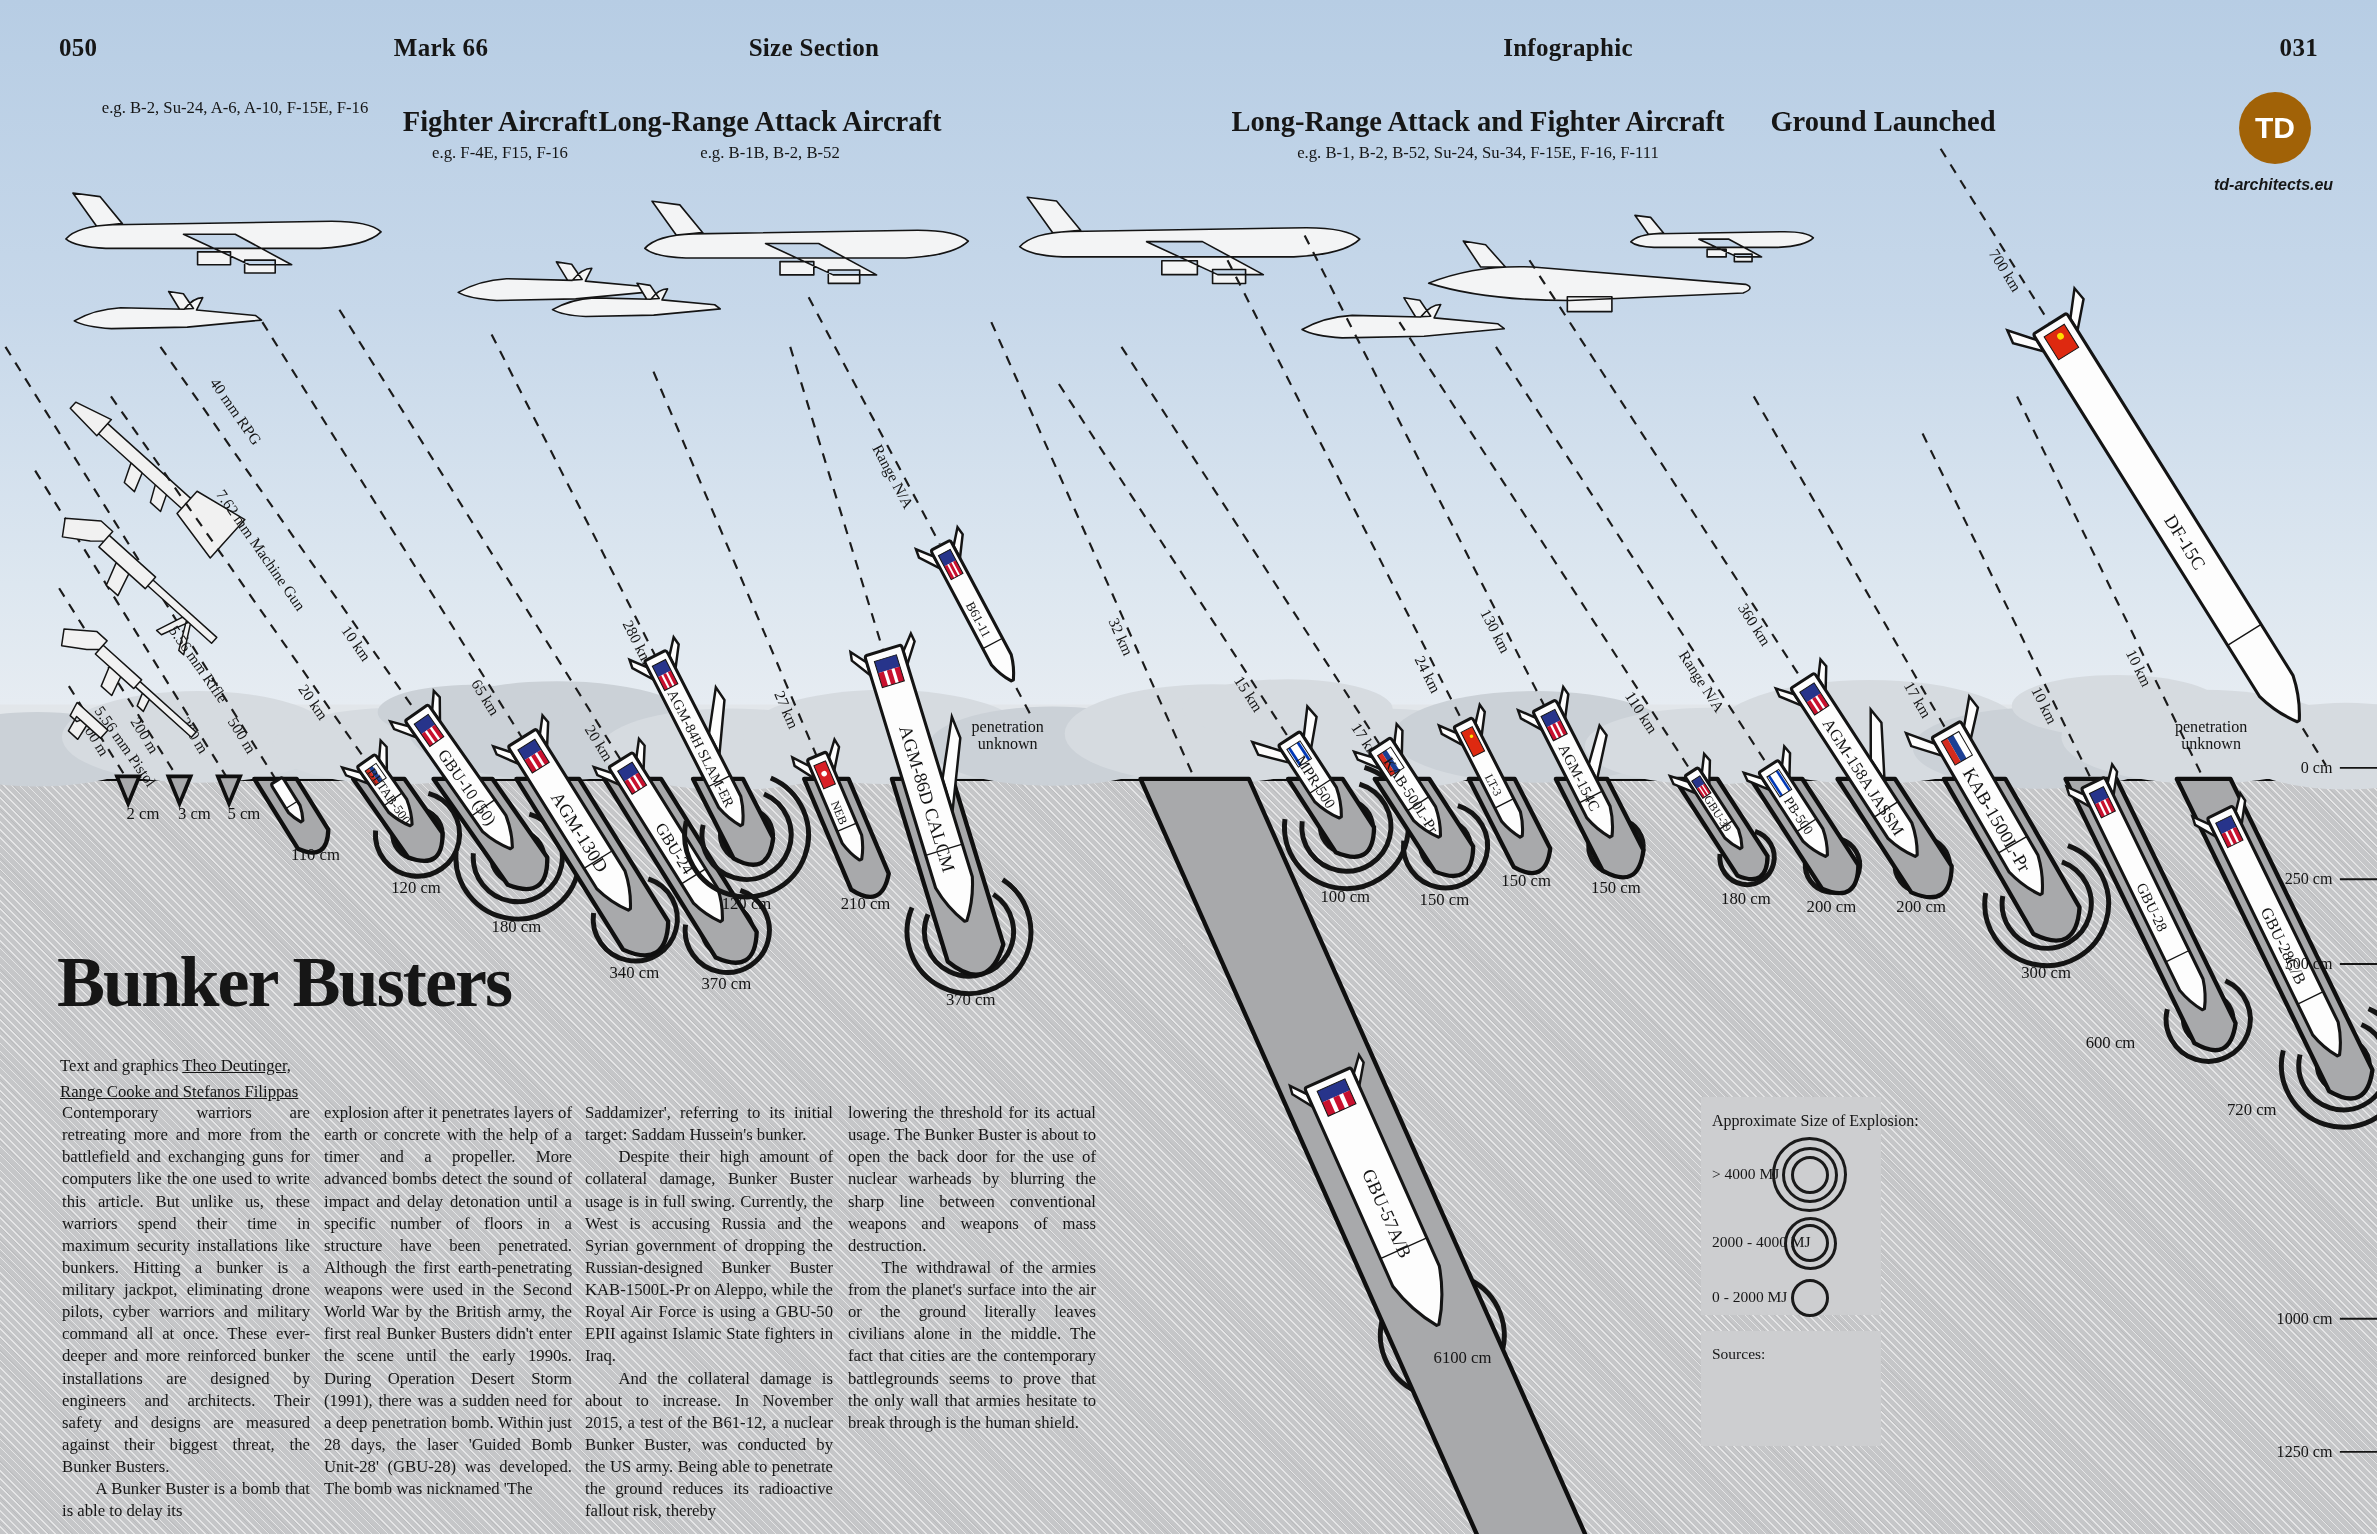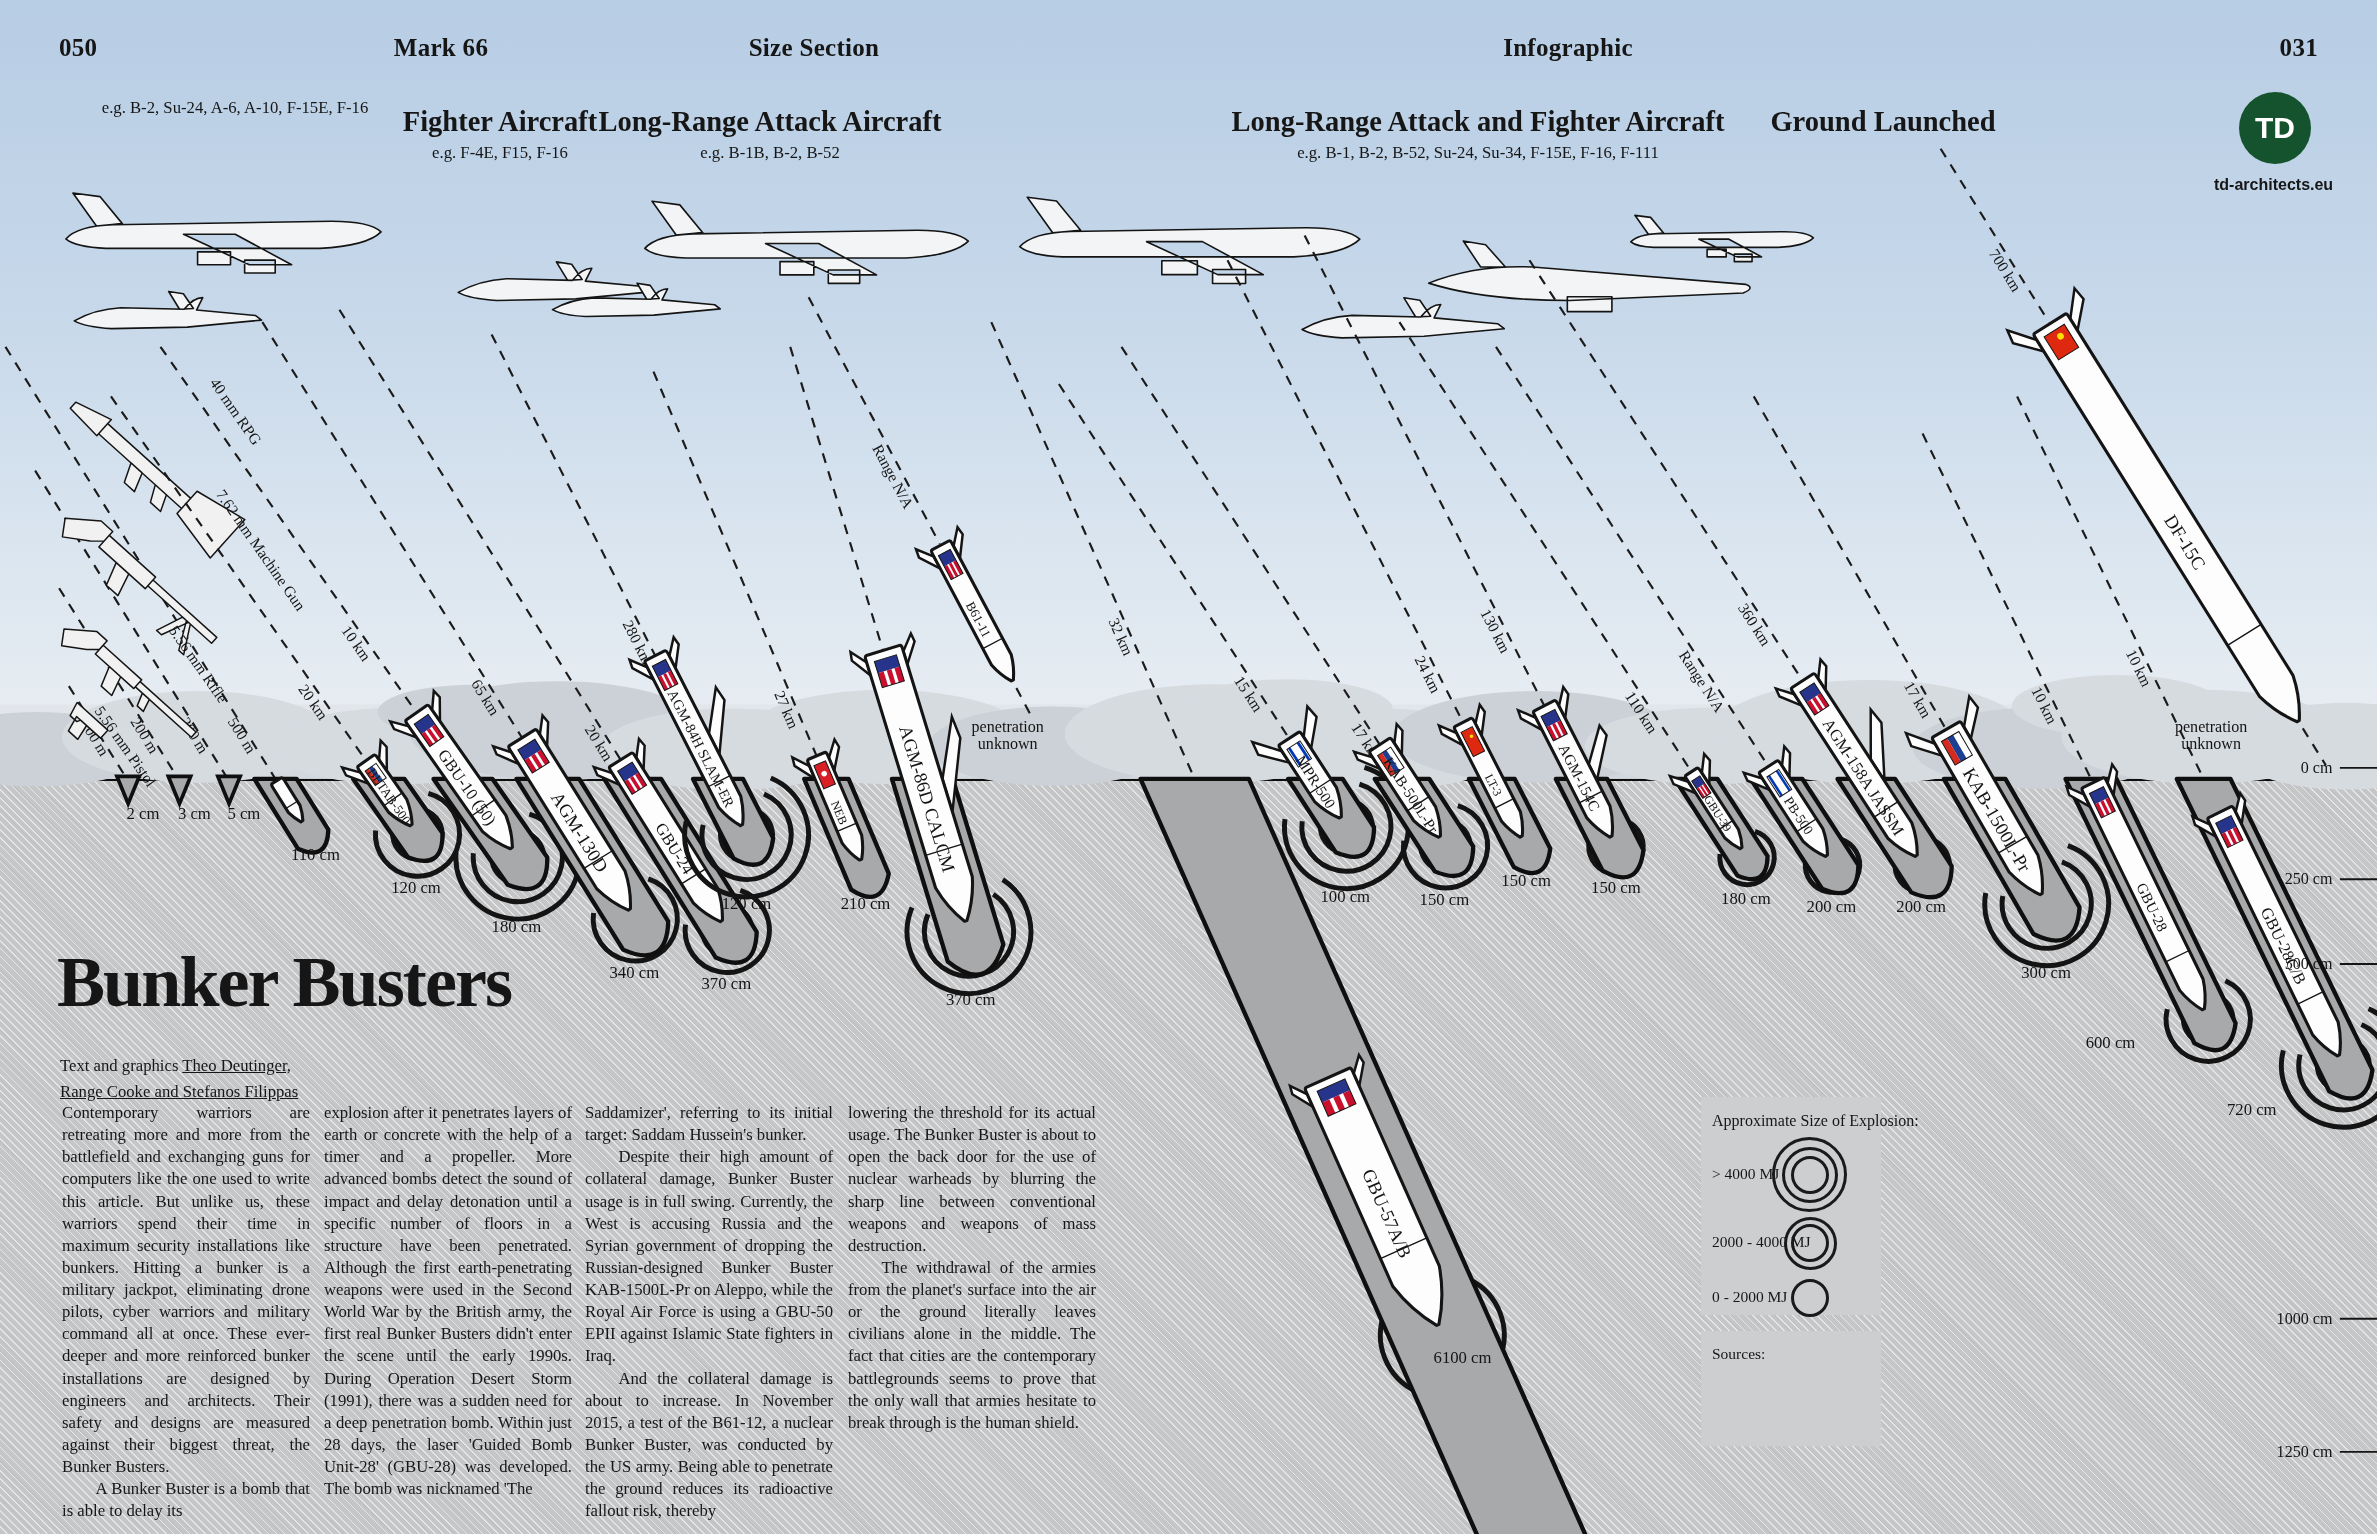--- a/index.html
+++ b/index.html
@@ -20,24 +20,24 @@
   .bigtitle{font-size:72px;font-weight:900;letter-spacing:-1.9px;line-height:1;}
   .credit{font-size:16.7px;line-height:1.55;}
   .credit .u{text-decoration:underline;margin-top:32px;}
   .col{width:248px;font-size:16.7px;line-height:1.325;text-align:justify;white-space:pre-wrap;}
   .panel{position:absolute;background:#cdced0;z-index:4;}
   .ltitle{position:absolute;font-size:16px;font-weight:400;z-index:5;}
   .llabel{position:absolute;font-size:15.5px;z-index:5;}
   .rings{position:absolute;z-index:5;}
   .ring{position:absolute;border:3.1px solid #1a1a1a;border-radius:50%;}
   .src{font-size:15.5px;line-height:1.33;white-space:pre-wrap;}
-  .logo{position:absolute;width:72px;height:72px;background:#14532d;border-radius:50%;z-index:5;
+  .logo{position:absolute;width:72px;height:72px;background:#a16207;border-radius:50%;z-index:5;
         display:flex;align-items:center;justify-content:center;color:#fff;
         font-family:"Liberation Sans",sans-serif;font-weight:700;font-size:30px;}
-  .logosite{position:absolute;font-family:"Liberation Sans",sans-serif;font-weight:700;font-size:16px;z-index:5;}
+  .logosite{position:absolute;font-family:"Liberation Sans",sans-serif;font-weight:700;font-size:16px;z-index:5;font-style:italic;}
 </style>
 </head>
 <body>
 
 <div id="canvas">
   <div class="sky"></div>
   <div class="ground"></div>
   <div class="surface"></div>
 
   <div class="txt hdr" style="left:59px;top:34px">050</div>

